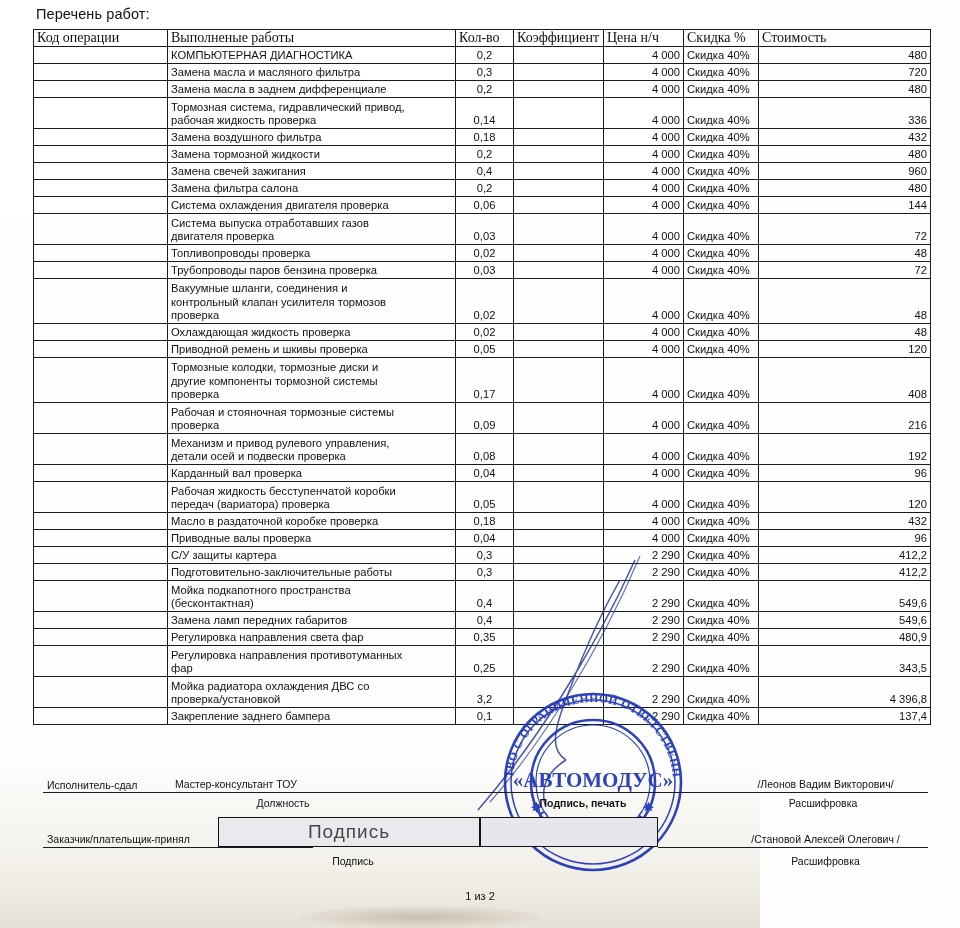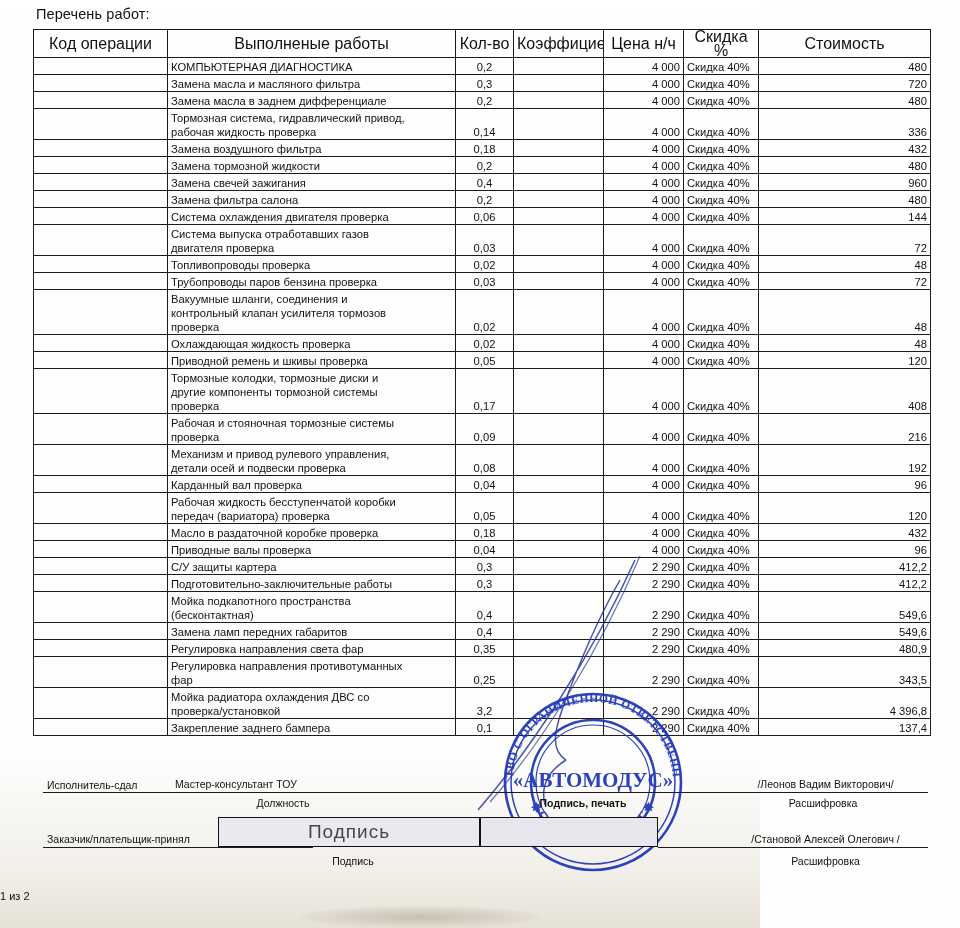--- a/index.html
+++ b/index.html
@@ -41,24 +41,25 @@
   table.works th, table.works td {
     border: 1px solid #1b1b1b;
     padding: 0 3px;
     vertical-align: bottom;
     line-height: 13.6px;
     font-weight: 400;
     overflow: hidden;
     white-space: pre-line;
   }
   table.works th {
-    text-align: center;
+    text-align: left;
     vertical-align: middle;
     height: 16px;
-    font-size: 16px;
+    font-size: 14px;
+    font-family: Liberation Serif, serif;
   }
   col.c-code   { width: 134px; }
   col.c-work   { width: 288px; }
   col.c-qty    { width: 58px; }
   col.c-coef   { width: 90px; }
   col.c-price  { width: 80px; }
   col.c-disc   { width: 75px; }
   col.c-cost   { width: 172px; }
 
   td.code { }
@@ -123,20 +124,21 @@
     width: 230px;
     height: 300px;
     pointer-events: none;
   }
 
   .pagenum {
     position: absolute;
     left: 0;
     top: 890px;
     width: 960px;
+    text-align: center;
     font-size: 11px;
   }
   .smudge {
     position: absolute;
     left: 300px;
     top: 906px;
     width: 240px;
     height: 22px;
     background: radial-gradient(ellipse at center, rgba(160,148,126,.45) 0%, rgba(200,192,176,.12) 70%, rgba(255,255,255,0) 100%);
     border-radius: 50%;

